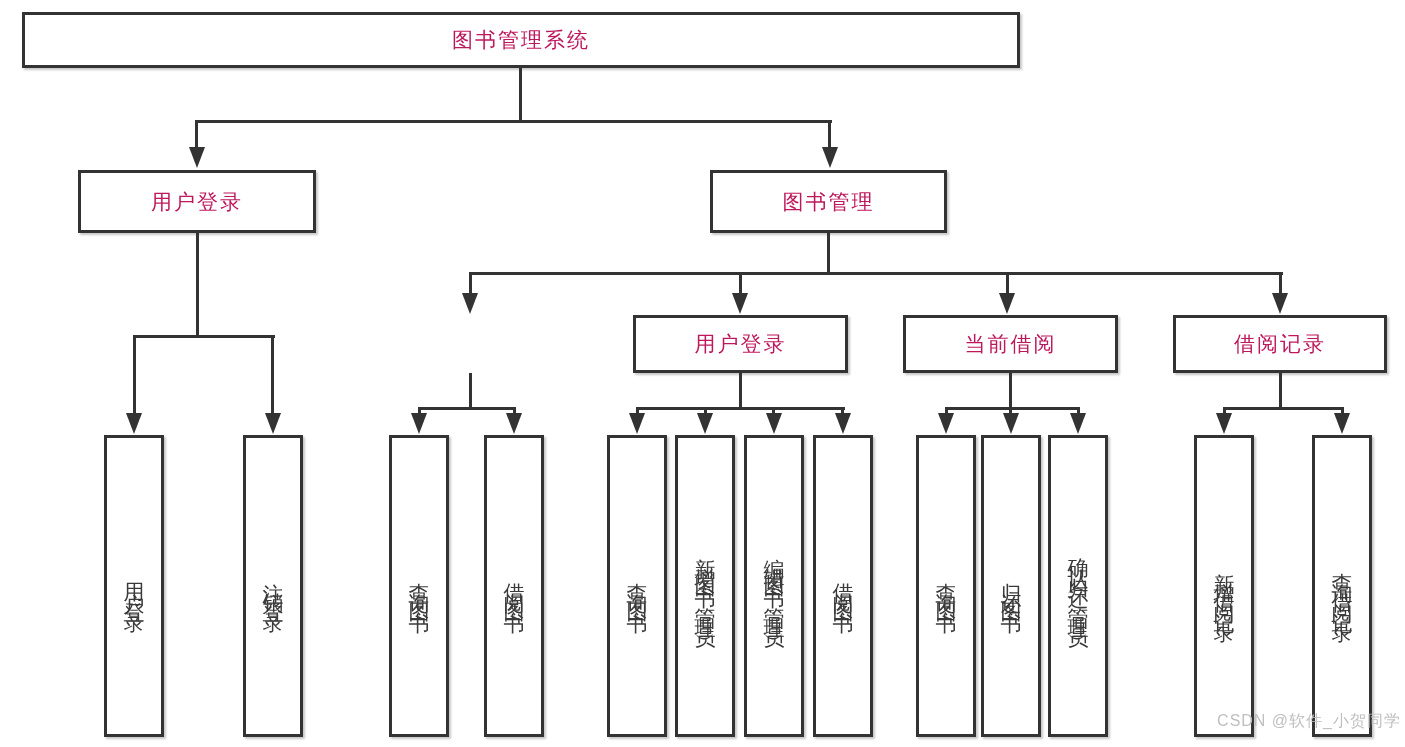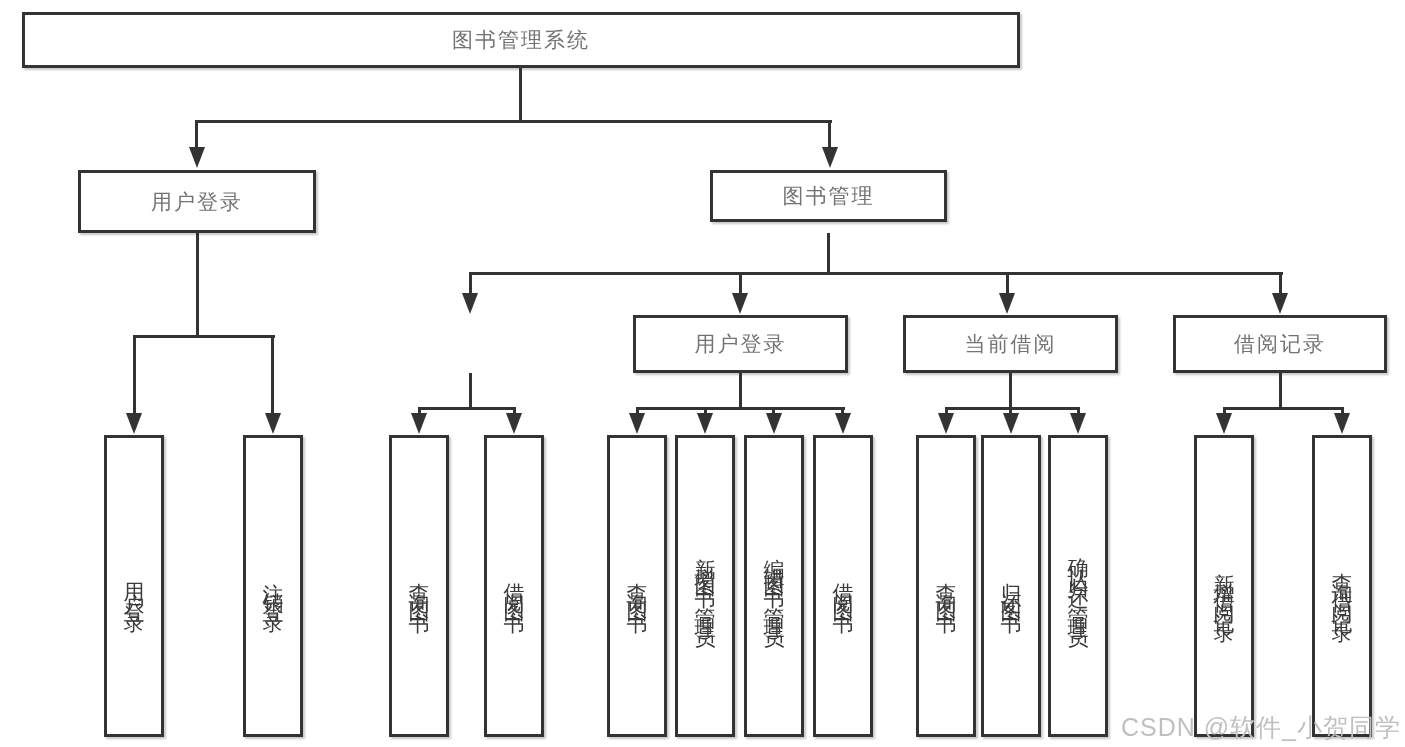--- a/index.html
+++ b/index.html
@@ -3,42 +3,42 @@
 <meta charset="utf-8">
 <style>
   html,body{margin:0;padding:0;background:#ffffff;}
   .canvas{
     position:relative;width:1405px;height:747px;background:#ffffff;overflow:hidden;
     font-family:"Liberation Sans","DejaVu Sans",sans-serif;color:#3a3a3a;
   }
   .node{
     position:absolute;background:#ffffff;border:3px solid #333333;box-sizing:border-box;
     display:flex;align-items:center;justify-content:center;
-    font-size:21px;letter-spacing:2px;color:#737373;
+    font-size:21px;letter-spacing:2px;color:#be185d;
     box-shadow:2px 2px 2px rgba(0,0,0,0.22);
   }
   .vnode{
     position:absolute;background:#ffffff;border:3px solid #333333;box-sizing:border-box;
     top:435px;width:60px;height:302px;
     display:flex;align-items:center;justify-content:center;
     box-shadow:2px 2px 2px rgba(0,0,0,0.22);
   }
   .vnode span{
     writing-mode:vertical-rl;text-orientation:mixed;
     font-size:21px;line-height:1.15;letter-spacing:10px;color:#3a3a3a;
   }
   .vline,.hline{position:absolute;background:#333333;}
   .arrow{
     position:absolute;width:0;height:0;
     border-left:8px solid transparent;border-right:8px solid transparent;
     border-top:21px solid #333333;
   }
   .watermark{
     position:absolute;right:4px;top:711px;z-index:10;
-    font-size:25px;letter-spacing:1px;color:#bfbfbf;white-space:nowrap;
+    font-size:16px;letter-spacing:1px;color:#bfbfbf;white-space:nowrap;
   }
 </style>
 </head>
 <body>
 
 <div class="canvas">
 
   <div class="node" style="left:22px;top:12px;width:998px;height:56px;">
     <span>图书管理系统</span>
   </div>
@@ -48,21 +48,21 @@
     <div class="hline" style="left:195px;top:120px;width:637px;height:3px;"></div>
     <div class="vline" style="left:195px;top:120px;width:3px;height:28px;"></div>
     <div class="arrow" style="left:189px;top:147px;"></div>
     <div class="vline" style="left:828px;top:120px;width:3px;height:28px;"></div>
     <div class="arrow" style="left:822px;top:147px;"></div>
   </div>
 
   <div class="node" style="left:78px;top:170px;width:238px;height:63px;">
     <span>用户登录</span>
   </div>
-  <div class="node" style="left:710px;top:170px;width:237px;height:52px;">
+  <div class="node" style="left:710px;top:170px;width:237px;height:63px;">
     <span>图书管理</span>
   </div>
 
   <div>
     <div class="vline" style="left:196px;top:233px;width:3px;height:102px;"></div>
     <div class="hline" style="left:133px;top:335px;width:142px;height:3px;"></div>
     <div class="vline" style="left:133px;top:335px;width:3px;height:79px;"></div>
     <div class="arrow" style="left:126px;top:413px;"></div>
     <div class="vline" style="left:271px;top:335px;width:3px;height:79px;"></div>
     <div class="arrow" style="left:265px;top:413px;"></div>

